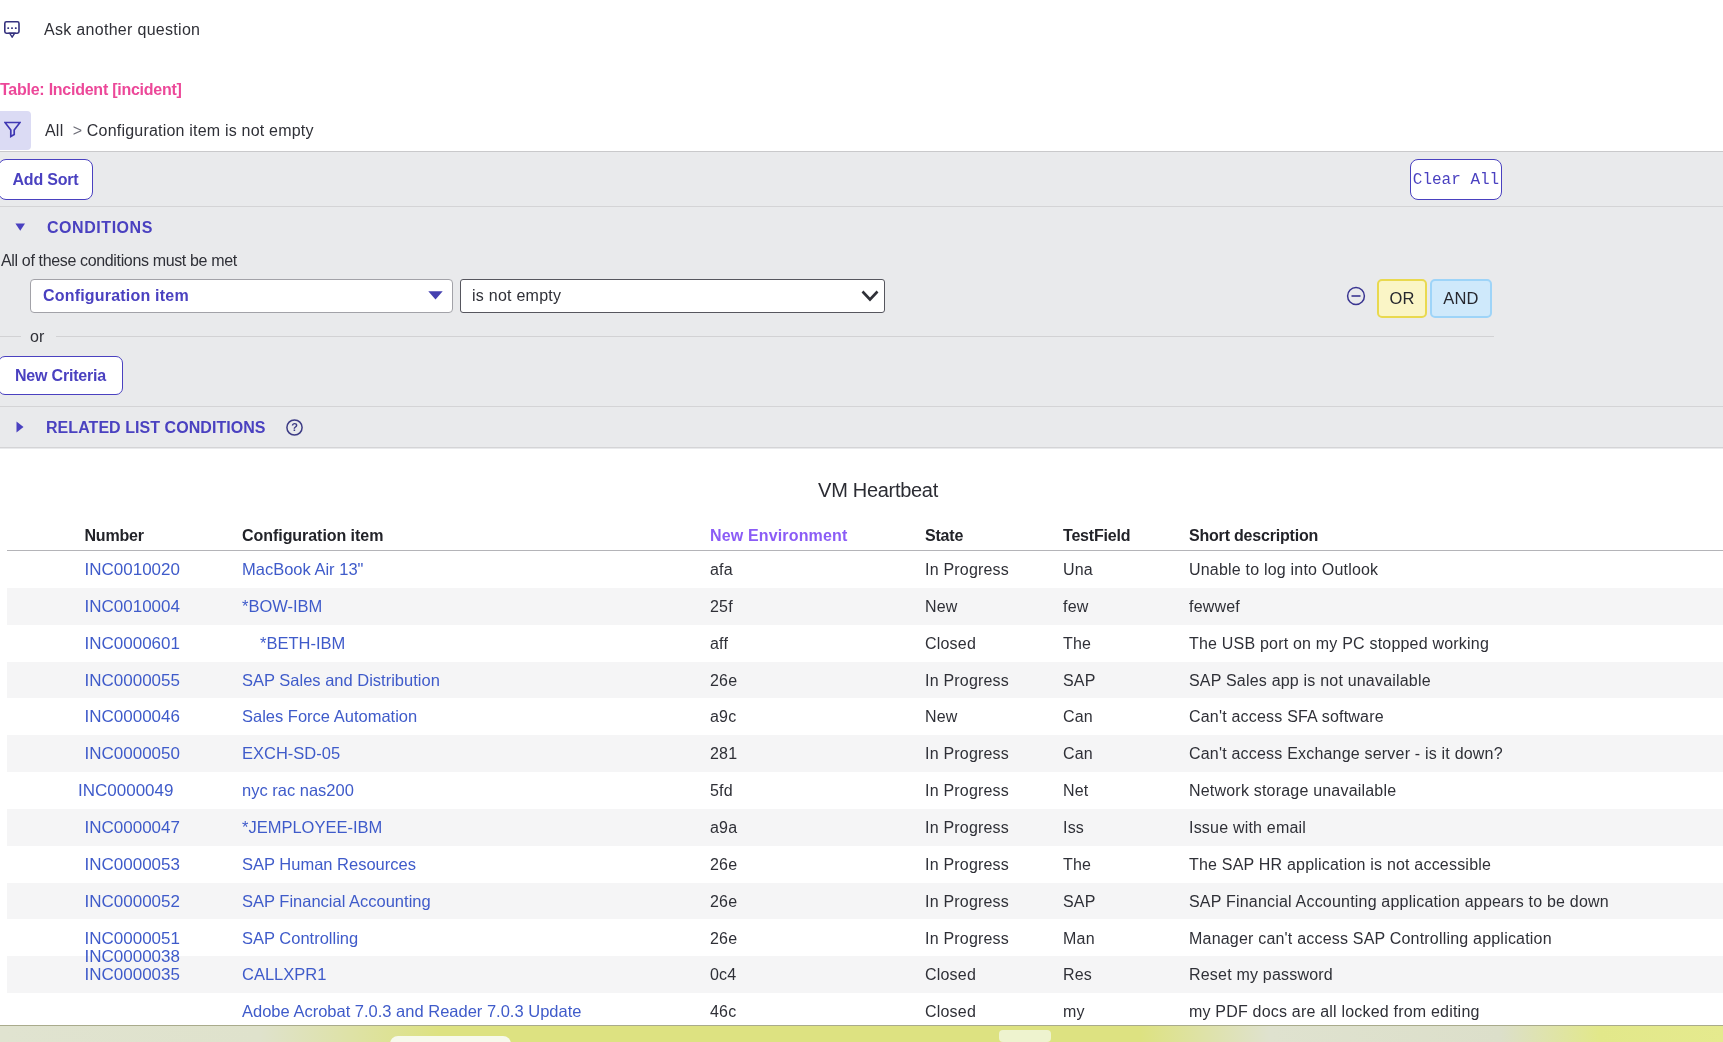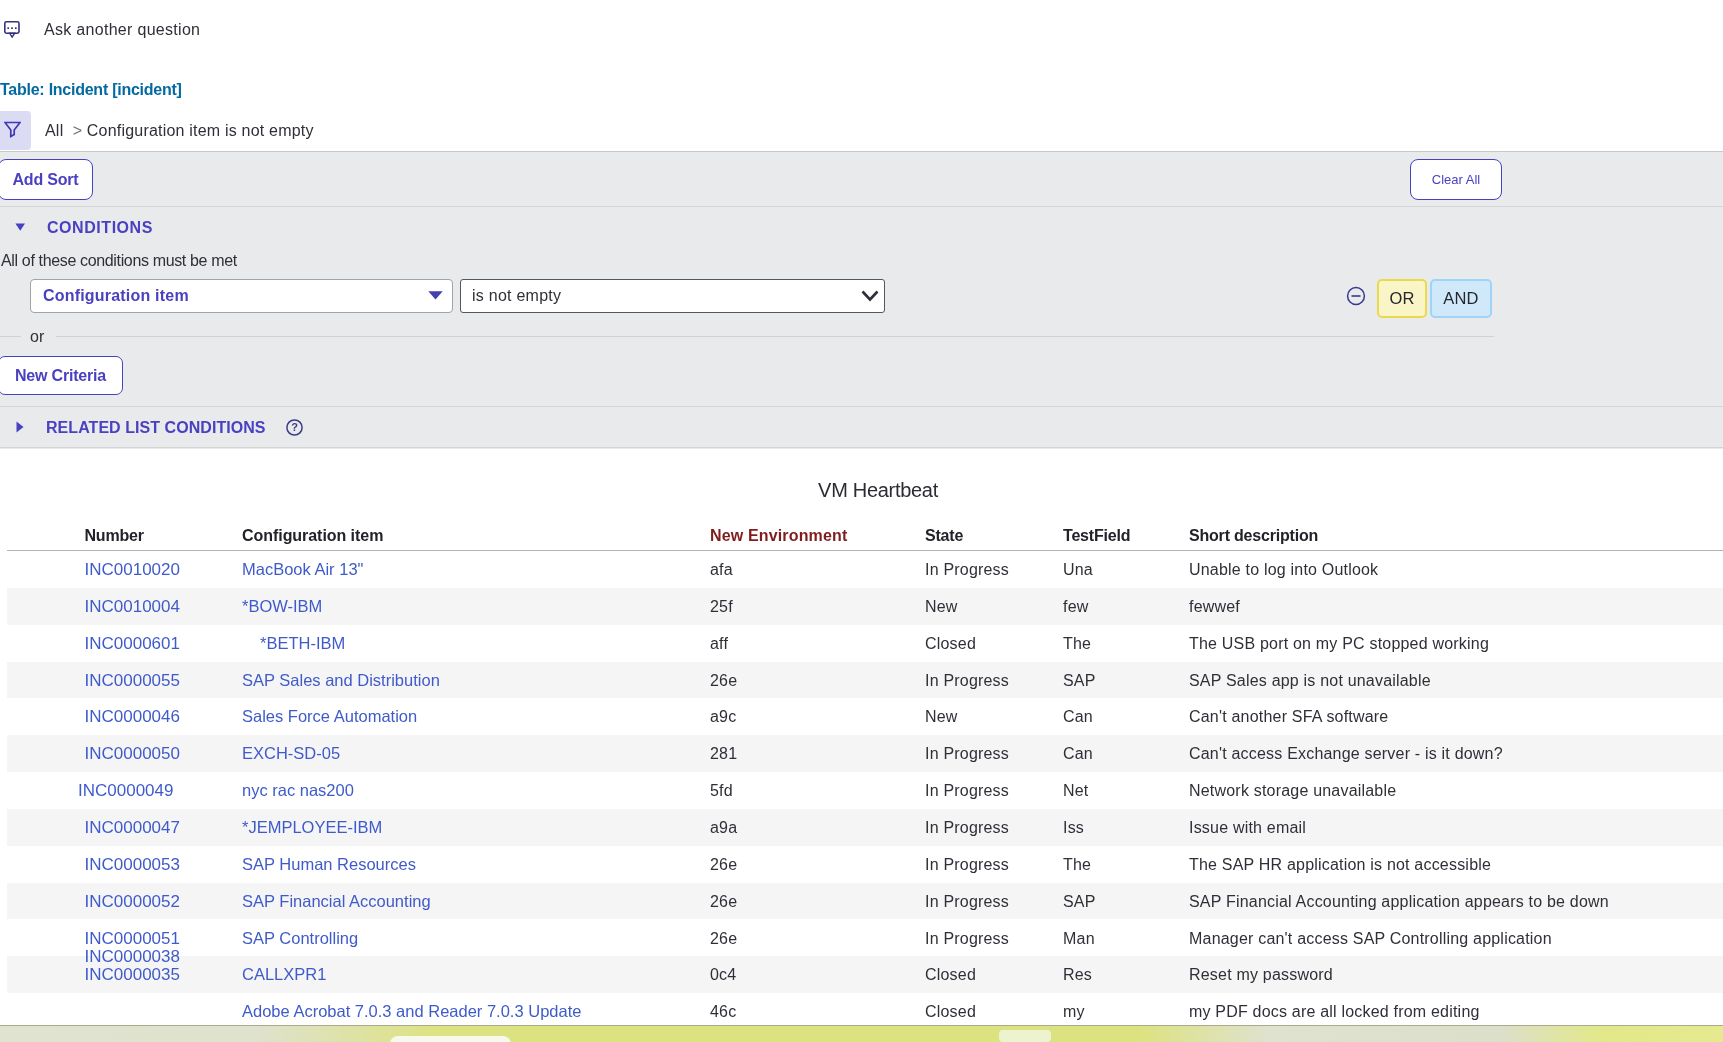--- a/index.html
+++ b/index.html
@@ -19,32 +19,32 @@
 
 <svg class="abs" style="left:4px;top:21px;" width="16" height="17" viewBox="0 0 16 17">
   <rect x="0.8" y="0.8" width="14.2" height="11.4" rx="1.6" fill="none" stroke="#34317e" stroke-width="1.6"></rect>
   <path d="M5.6 12.2 L8.15 16.1 L10.7 12.2 Z" fill="#fff" stroke="#34317e" stroke-width="1.4" stroke-linejoin="miter"></path>
   <rect x="3.3" y="6.3" width="1.8" height="1.8" rx="0.5" fill="#34317e"></rect>
   <rect x="7.1" y="6.3" width="1.8" height="1.8" rx="0.5" fill="#34317e"></rect>
   <rect x="10.9" y="6.3" width="1.8" height="1.8" rx="0.5" fill="#34317e"></rect>
 </svg>
 <div class="abs" style="left:44px;top:20.5px;font-size:16px;letter-spacing:0.3px;">Ask another question</div>
 
-<div class="abs" style="left:0px;top:80.5px;font-size:16px;font-weight:bold;letter-spacing:-0.25px;color:#0369a1;">Table: Incident [incident]</div>
+<div class="abs" style="left:0px;top:80.5px;font-size:16px;font-weight:bold;letter-spacing:-0.25px;color:#ec4899;">Table: Incident [incident]</div>
 
 <div class="abs" style="left:0px;top:111px;width:31px;height:39px;background:#dbdbf4;border-radius:0 4px 4px 0;"></div>
 <svg class="abs" style="left:4px;top:121px;" width="17" height="17" viewBox="0 0 17 17">
   <path d="M1 1.5 L16 1.5 L10.2 9 L10.2 13.5 L6.8 15.5 L6.8 9 Z" fill="none" stroke="#3f37b3" stroke-width="1.7" stroke-linejoin="miter"></path>
 </svg>
 <div class="abs" style="left:45px;top:122px;font-size:16px;letter-spacing:0.2px;">All&nbsp; <span style="color:#6e6e78">&gt;</span> Configuration item is not empty</div>
 
 <div class="abs" style="left:0;top:151px;width:1723px;height:297px;background:#e9eaec;border-top:1px solid #c9c9cb;"></div>
 
 <div class="btn" style="left:-2px;top:159px;width:93px;height:39px;">Add Sort</div>
-<div class="btn" style="left:1410px;top:159px;width:90px;height:39px;font-weight:normal;font-size:13px;letter-spacing:0;">Clear All</div>
+<div class="btn" style="left:1410px;top:159px;width:90px;height:39px;font-weight:normal;font-size:16px;letter-spacing:0;font-family:Liberation Mono, monospace;">Clear All</div>
 
 <div class="hairline" style="top:206px;"></div>
 
 <svg class="abs" style="left:14.5px;top:222.5px;" width="10.5" height="8" viewBox="0 0 10.5 8">
   <path d="M0.4 0.4 L10.1 0.4 L5.25 7.7 Z" fill="#4a41c0"></path>
 </svg>
 <div class="abs seccap" style="left:47px;top:219px;letter-spacing:0.55px;">CONDITIONS</div>
 
 <div class="abs" style="left:1px;top:252px;font-size:16px;letter-spacing:-0.35px;">All of these conditions must be met</div>
 
@@ -83,21 +83,21 @@
   <text x="8.5" y="12.4" text-anchor="middle" font-size="11" font-weight="bold" font-family="Liberation Sans" fill="#3d3c85">?</text>
 </svg>
 <div class="hairline" style="top:447px;"></div>
 
 <div class="abs" style="left:0;top:480px;width:1756px;text-align:center;font-size:20px;letter-spacing:-0.3px;line-height:20px;color:#2b2c33;">VM Heartbeat</div>
 
 <div id="tbl" class="abs" style="left:0;top:517px;width:1723px;">
 
   <div class="cell" style="left:84.5px;top:0;font-weight:bold;letter-spacing:-0.2px;color:#222329;">Number</div>
   <div class="cell" style="left:242px;top:0;font-weight:bold;letter-spacing:-0.05px;color:#222329;">Configuration item</div>
-  <div class="cell" style="left:710px;top:0;font-weight:bold;letter-spacing:0.15px;color:#7f1d1d;">New Environment</div>
+  <div class="cell" style="left:710px;top:0;font-weight:bold;letter-spacing:0.15px;color:#8b5cf6;">New Environment</div>
   <div class="cell" style="left:925px;top:0;font-weight:bold;letter-spacing:-0.2px;color:#222329;">State</div>
   <div class="cell" style="left:1063px;top:0;font-weight:bold;letter-spacing:-0.2px;color:#222329;">TestField</div>
   <div class="cell" style="left:1189px;top:0;font-weight:bold;letter-spacing:-0.2px;color:#222329;">Short description</div>
   <div class="abs" style="left:7px;top:33px;width:1716px;height:1px;background:#b4b4b8;"></div>
 </div>
 
 <div id="rows">
 <div class="cell" style="left:84.5px;top:551px;"><a class="lnk0">INC0010020</a></div>
 <div class="cell" style="left:242px;top:551px;"><a class="lnk">MacBook Air 13"</a></div>
 <div class="cell" style="left:710px;top:551px;">afa</div>
@@ -122,21 +122,21 @@
 <div class="cell" style="left:242px;top:661.55px;"><a class="lnk">SAP Sales and Distribution</a></div>
 <div class="cell" style="left:710px;top:661.55px;">26e</div>
 <div class="cell" style="left:925px;top:661.55px;">In Progress</div>
 <div class="cell" style="left:1063px;top:661.55px;">SAP</div>
 <div class="cell" style="left:1189px;top:661.55px;">SAP Sales app is not unavailable</div>
 <div class="cell" style="left:84.5px;top:698.4px;"><a class="lnk0">INC0000046</a></div>
 <div class="cell" style="left:242px;top:698.4px;"><a class="lnk">Sales Force Automation</a></div>
 <div class="cell" style="left:710px;top:698.4px;">a9c</div>
 <div class="cell" style="left:925px;top:698.4px;">New</div>
 <div class="cell" style="left:1063px;top:698.4px;">Can</div>
-<div class="cell" style="left:1189px;top:698.4px;">Can't another SFA software</div>
+<div class="cell" style="left:1189px;top:698.4px;">Can't access SFA software</div>
 <div class="abs" style="left:7px;top:735.25px;width:1716px;height:36.85px;background:#f5f5f6;"></div>
 <div class="cell" style="left:84.5px;top:735.25px;"><a class="lnk0">INC0000050</a></div>
 <div class="cell" style="left:242px;top:735.25px;"><a class="lnk">EXCH-SD-05</a></div>
 <div class="cell" style="left:710px;top:735.25px;">281</div>
 <div class="cell" style="left:925px;top:735.25px;">In Progress</div>
 <div class="cell" style="left:1063px;top:735.25px;">Can</div>
 <div class="cell" style="left:1189px;top:735.25px;">Can't access Exchange server - is it down?</div>
 <div class="cell" style="left:78px;top:772.1px;"><a class="lnk0">INC0000049</a></div>
 <div class="cell" style="left:242px;top:772.1px;"><a class="lnk">nyc rac nas200</a></div>
 <div class="cell" style="left:710px;top:772.1px;">5fd</div>

